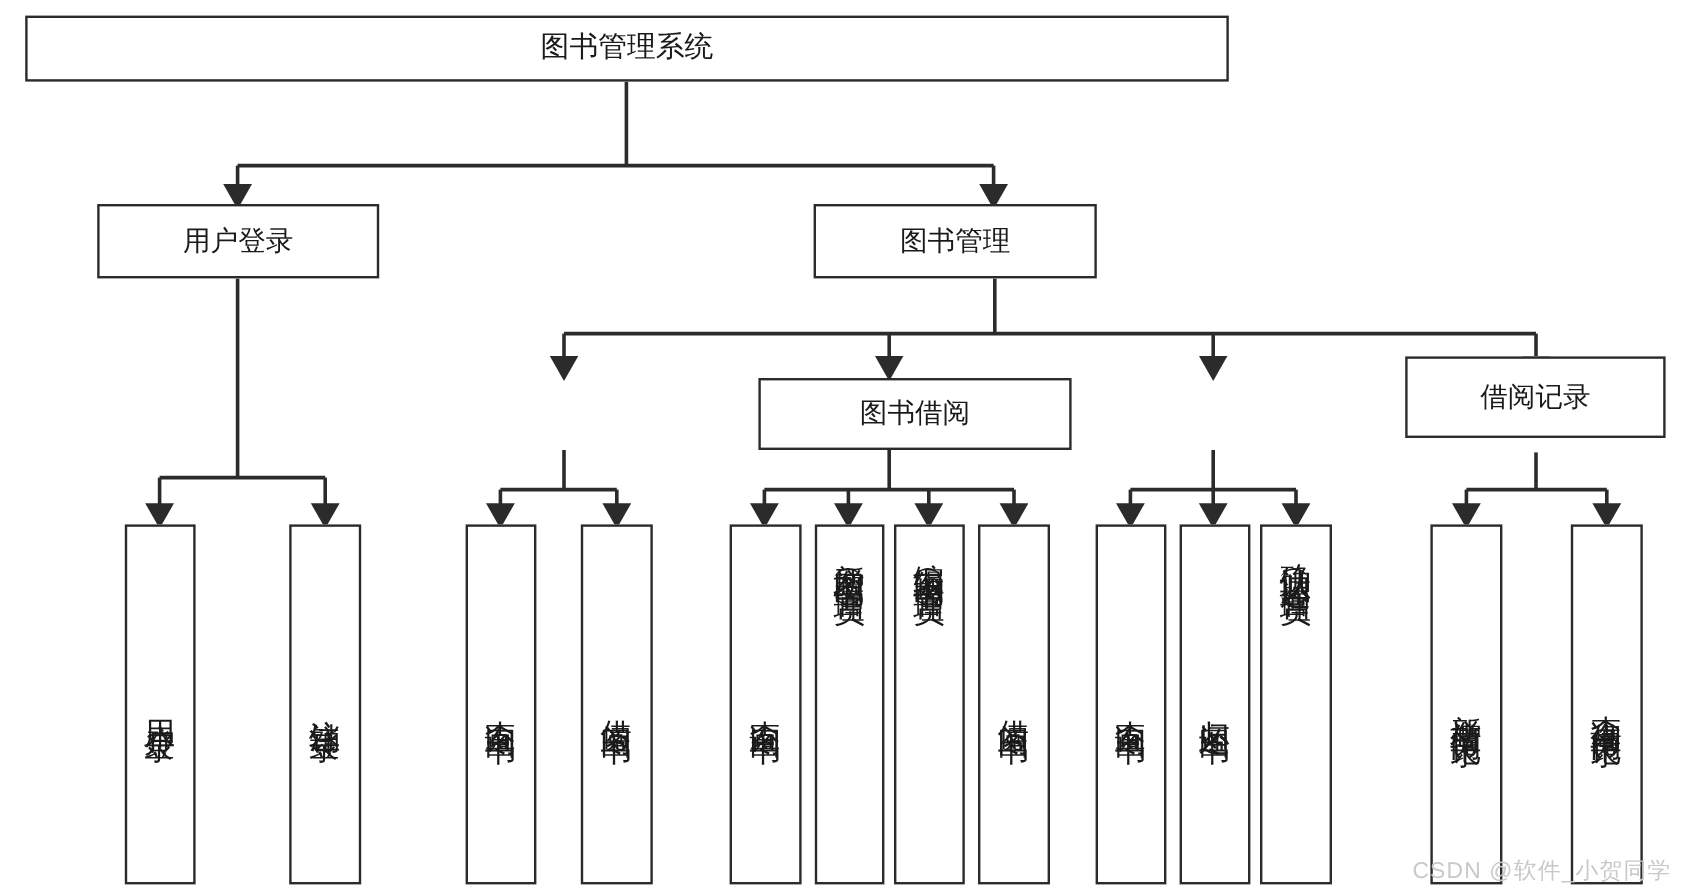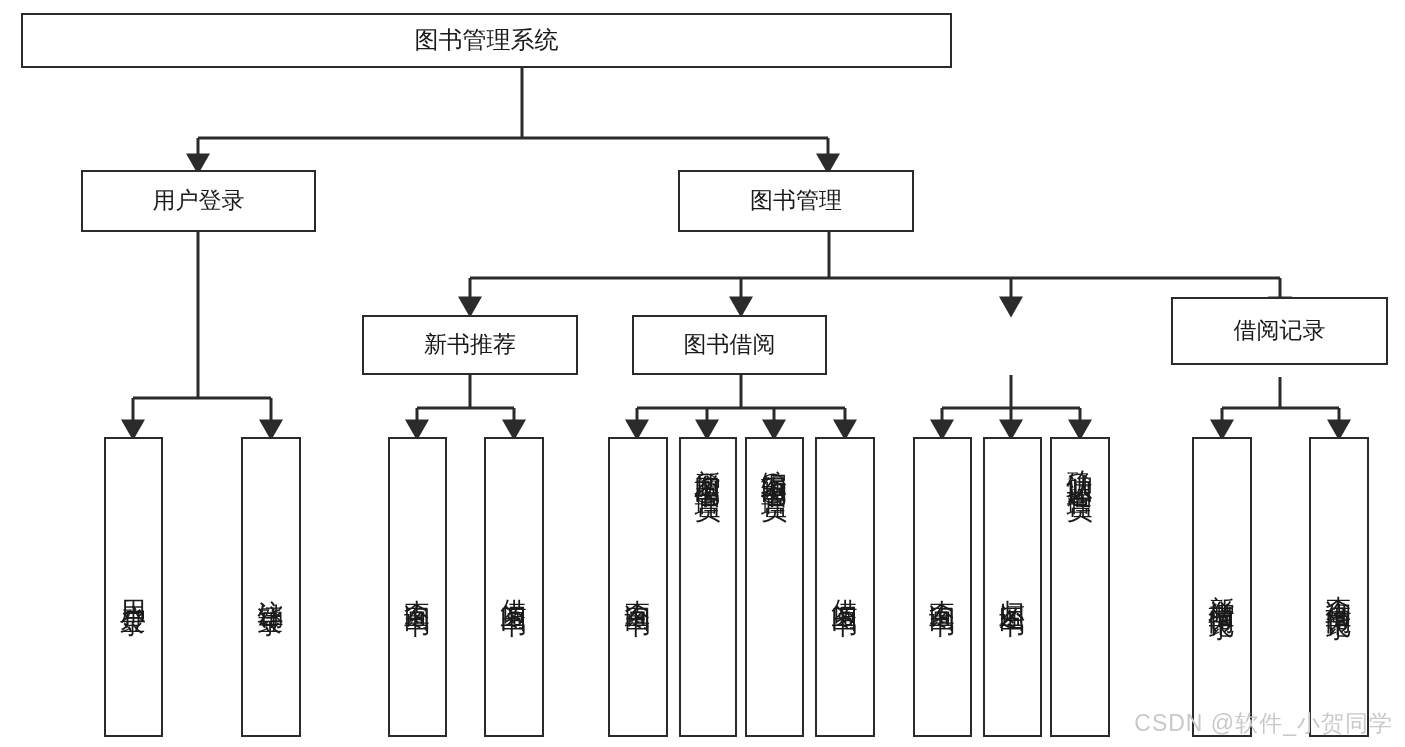--- a/index.html
+++ b/index.html
@@ -48,21 +48,21 @@
     line-height:1;
     white-space:nowrap;
   }
   .node.v.centered{align-items:center;}
   .node.v.topalign{align-items:flex-start;padding-top:10px;}
 
   #watermark{
     position:absolute;
     right:12px;
     bottom:8px;
-    font-size:23px;
+    font-size:19px;
     color:#c9c9c9;
     white-space:nowrap;
     letter-spacing:1px;
   }
 </style>
 </head>
 <body>
 
 <div id="diagram">
 
@@ -109,35 +109,32 @@
       <path d="M1011,408 L1011,426" marker-end="url(#arrow)"></path>
       <path d="M1080,408 L1080,426" marker-end="url(#arrow)"></path>
 
       <path d="M1280,377 L1280,408"></path>
       <path d="M1222,408 L1339,408"></path>
       <path d="M1222,408 L1222,426" marker-end="url(#arrow)"></path>
       <path d="M1339,408 L1339,426" marker-end="url(#arrow)"></path>
     </g>
   </svg>
 
-  <div class="node h root" style="left:21px;top:13px;width:931px;height:55px;">
+  <div class="node h root" style="left:21px;top:13px;width:1003px;height:55px;">
     <span class="label">图书管理系统</span>
   </div>
 
   <div class="node h" style="left:81px;top:170px;width:235px;height:62px;">
     <span class="label">用户登录</span>
   </div>
   <div class="node h" style="left:678px;top:170px;width:236px;height:62px;">
     <span class="label">图书管理</span>
   </div>
 
-  <div class="node h" style="left:362px;top:315px;width:216px;height:60px;">
-    <span class="label">新书推荐</span>
-  </div>
-  <div class="node h" style="left:632px;top:315px;width:195px;height:60px;">
+  <div class="node h" style="left:632px;top:315px;width:261px;height:60px;">
     <span class="label">图书借阅</span>
   </div>
   <div class="node h" style="left:1171px;top:297px;width:217px;height:68px;">
     <span class="label">借阅记录</span>
   </div>
 
   <div class="node v centered" style="left:104px;top:437px;width:59px;height:300px;">
     <span class="label">用户登录</span>
   </div>
   <div class="node v centered" style="left:241px;top:437px;width:60px;height:300px;">

